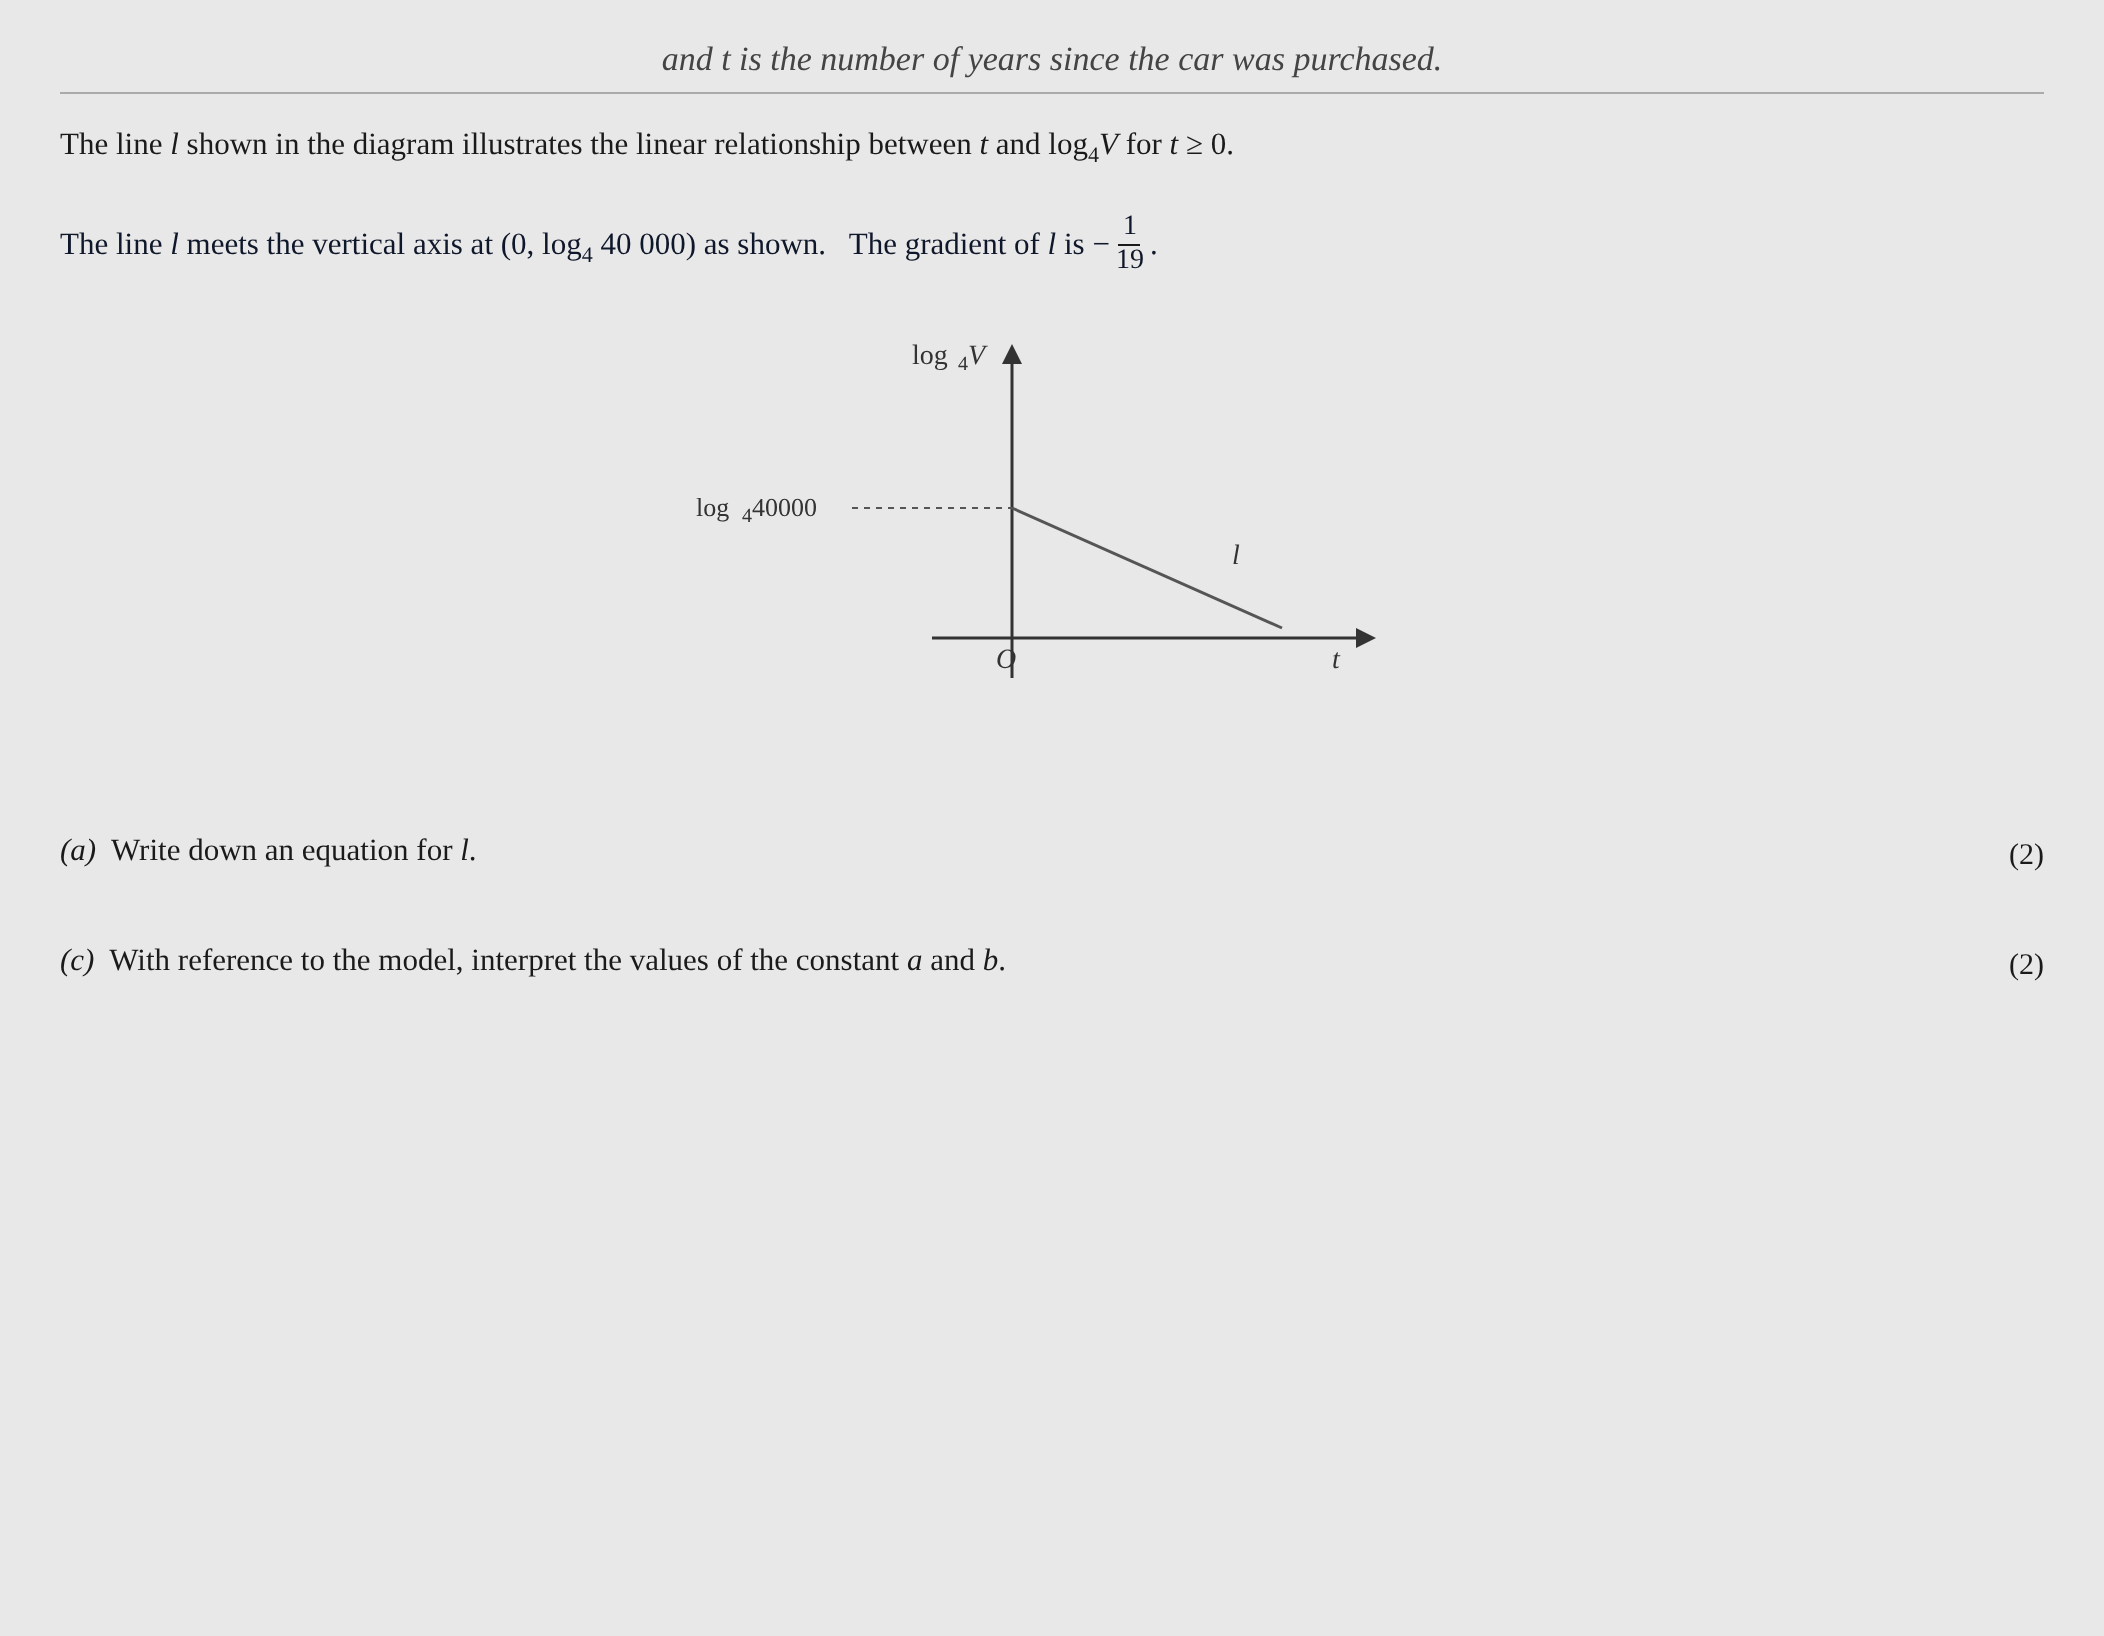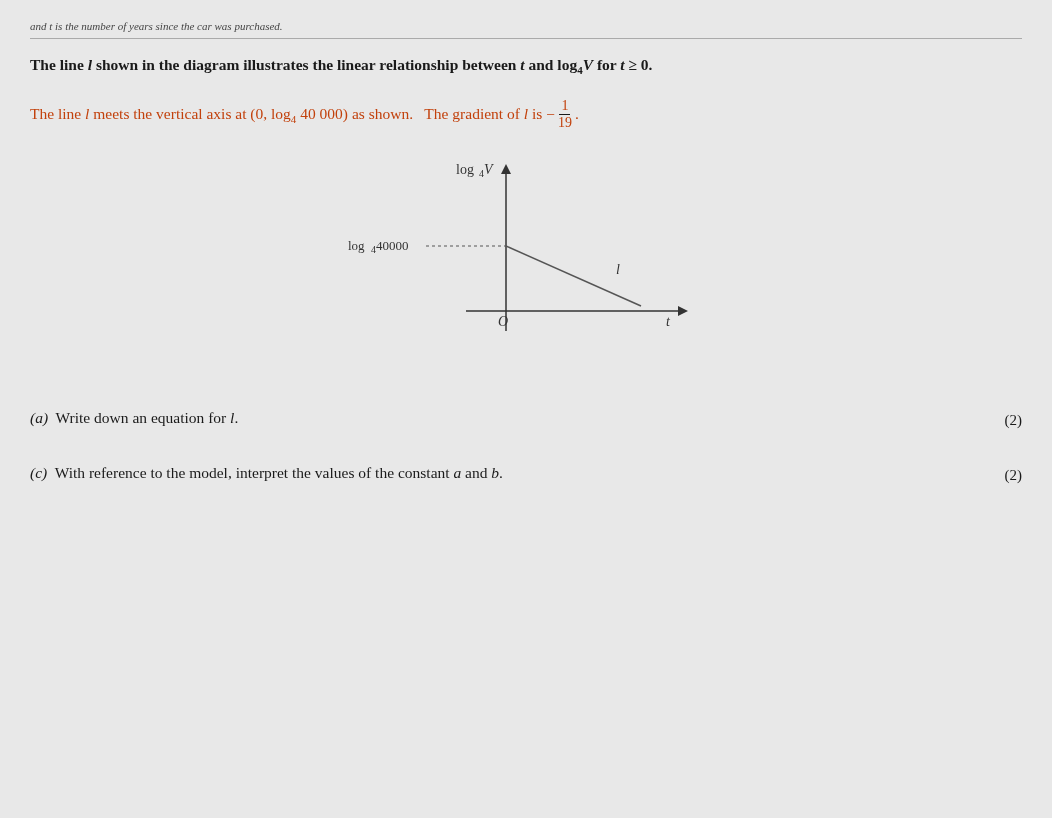--- a/index.html
+++ b/index.html
@@ -23,28 +23,27 @@
       width: 1052px;
       min-height: 818px;
       padding: 20px 30px 30px 30px;
     }
 
     .intro-paragraph {
       font-size: 15.5px;
       line-height: 1.6;
       margin-bottom: 18px;
       color: #1a1a1a;
-      font-weight: bold;
     }
 
     .second-paragraph {
       font-size: 15.5px;
       line-height: 1.6;
       margin-bottom: 24px;
-      color: #c2410c;
+      color: #0f172a;
     }
 
     .fraction {
       display: inline-flex;
       flex-direction: column;
       align-items: center;
       vertical-align: middle;
       font-size: 14px;
       line-height: 1.1;
       margin: 0 1px;
@@ -112,26 +111,27 @@
       white-space: nowrap;
       align-self: flex-end;
       padding-bottom: 2px;
     }
 
     sub {
       font-size: 11px;
     }
 
     .header-cut {
-      font-size: 11px;
+      font-size: 17px;
       color: #444;
       margin-bottom: 14px;
       font-style: italic;
       border-bottom: 1px solid #aaa;
       padding-bottom: 6px;
+      text-align: center;
     }
   </style>
 </head>
 <body>
 
 <div class="page-container">
 
   <div class="header-cut">
     <span>and t is the number of years since the car was purchased.</span>
   </div>

